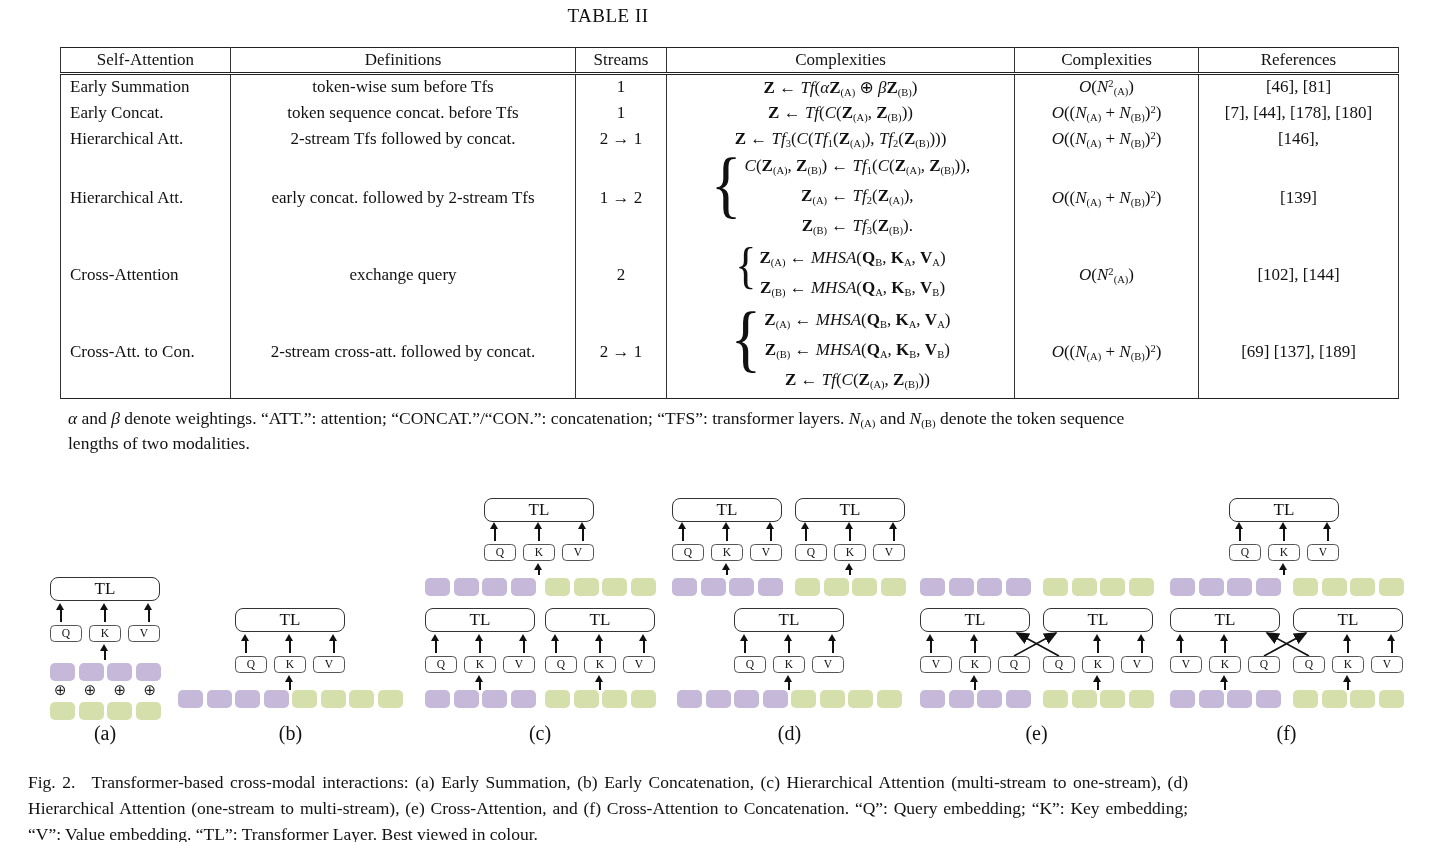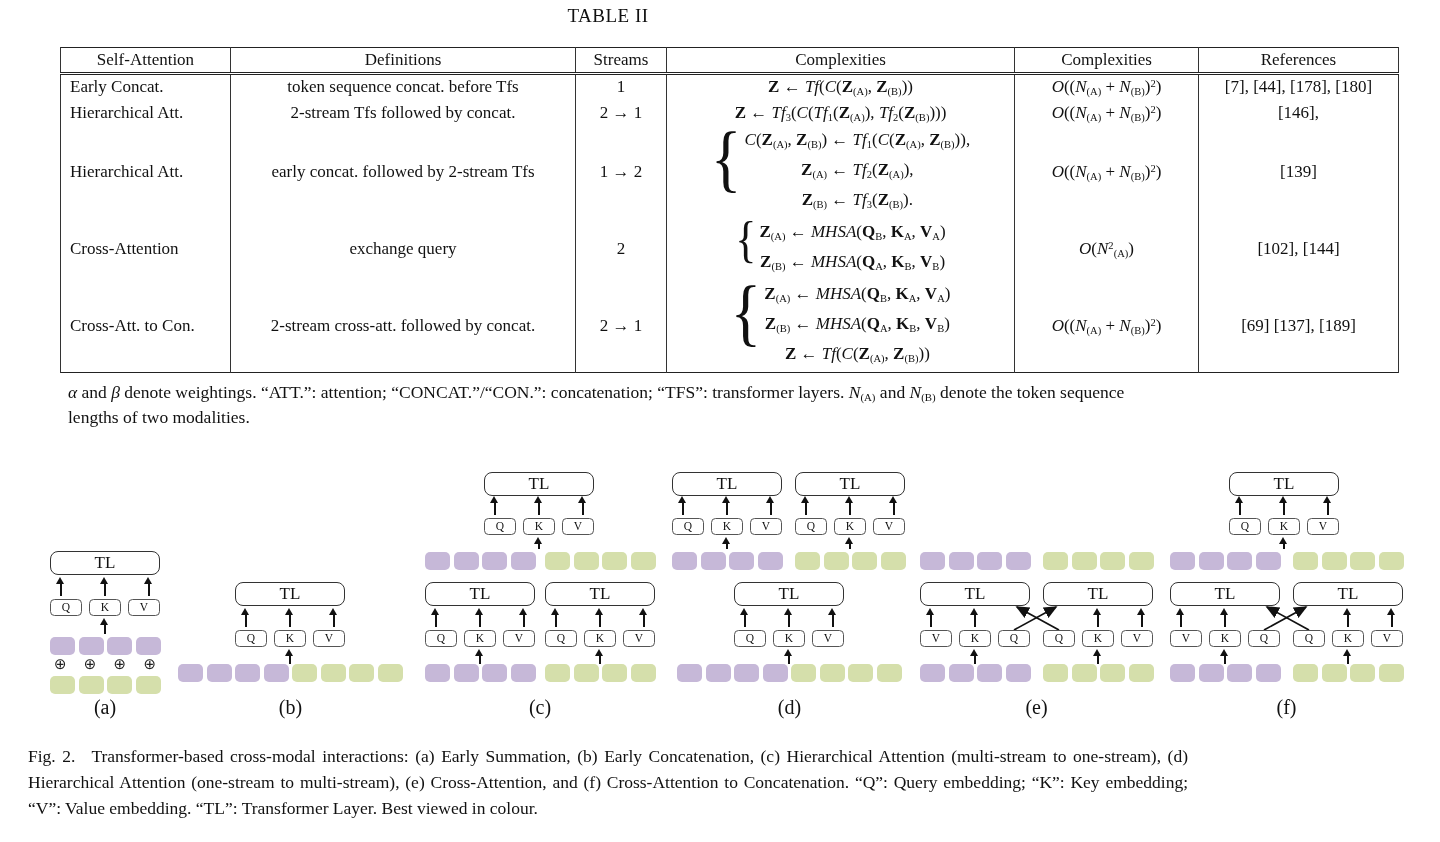--- a/index.html
+++ b/index.html
@@ -91,20 +91,28 @@
         <th>Self-Attention</th>
         <th>Definitions</th>
         <th>Streams</th>
         <th>Complexities</th>
         <th>Complexities</th>
         <th>References</th>
       </tr>
     </thead>
     <tbody>
       <tr>
+        <td class="c-variant">Early Summation</td>
+        <td>token-wise sum before Tfs</td>
+        <td>1</td>
+        <td class="form-cell math"><b>Z</b> ← <i>Tf</i>(<i>α</i><b>Z</b><sub>(A)</sub> ⊕ <i>β</i><b>Z</b><sub>(B)</sub>)</td>
+        <td class="math"><i>O</i>(<i>N</i><sup>2</sup><sub>(A)</sub>)</td>
+        <td>[46], [81]</td>
+      </tr>
+      <tr>
         <td class="c-variant">Early Concat.</td>
         <td>token sequence concat. before Tfs</td>
         <td>1</td>
         <td class="form-cell math"><b>Z</b> ← <i>Tf</i>(<i>C</i>(<b>Z</b><sub>(A)</sub>, <b>Z</b><sub>(B)</sub>))</td>
         <td class="math"><i>O</i>((<i>N</i><sub>(A)</sub> + <i>N</i><sub>(B)</sub>)<sup>2</sup>)</td>
         <td>[7], [44], [178], [180]</td>
       </tr>
       <tr>
         <td class="c-variant">Hierarchical Att.</td>
         <td>2-stream Tfs followed by concat.</td>

